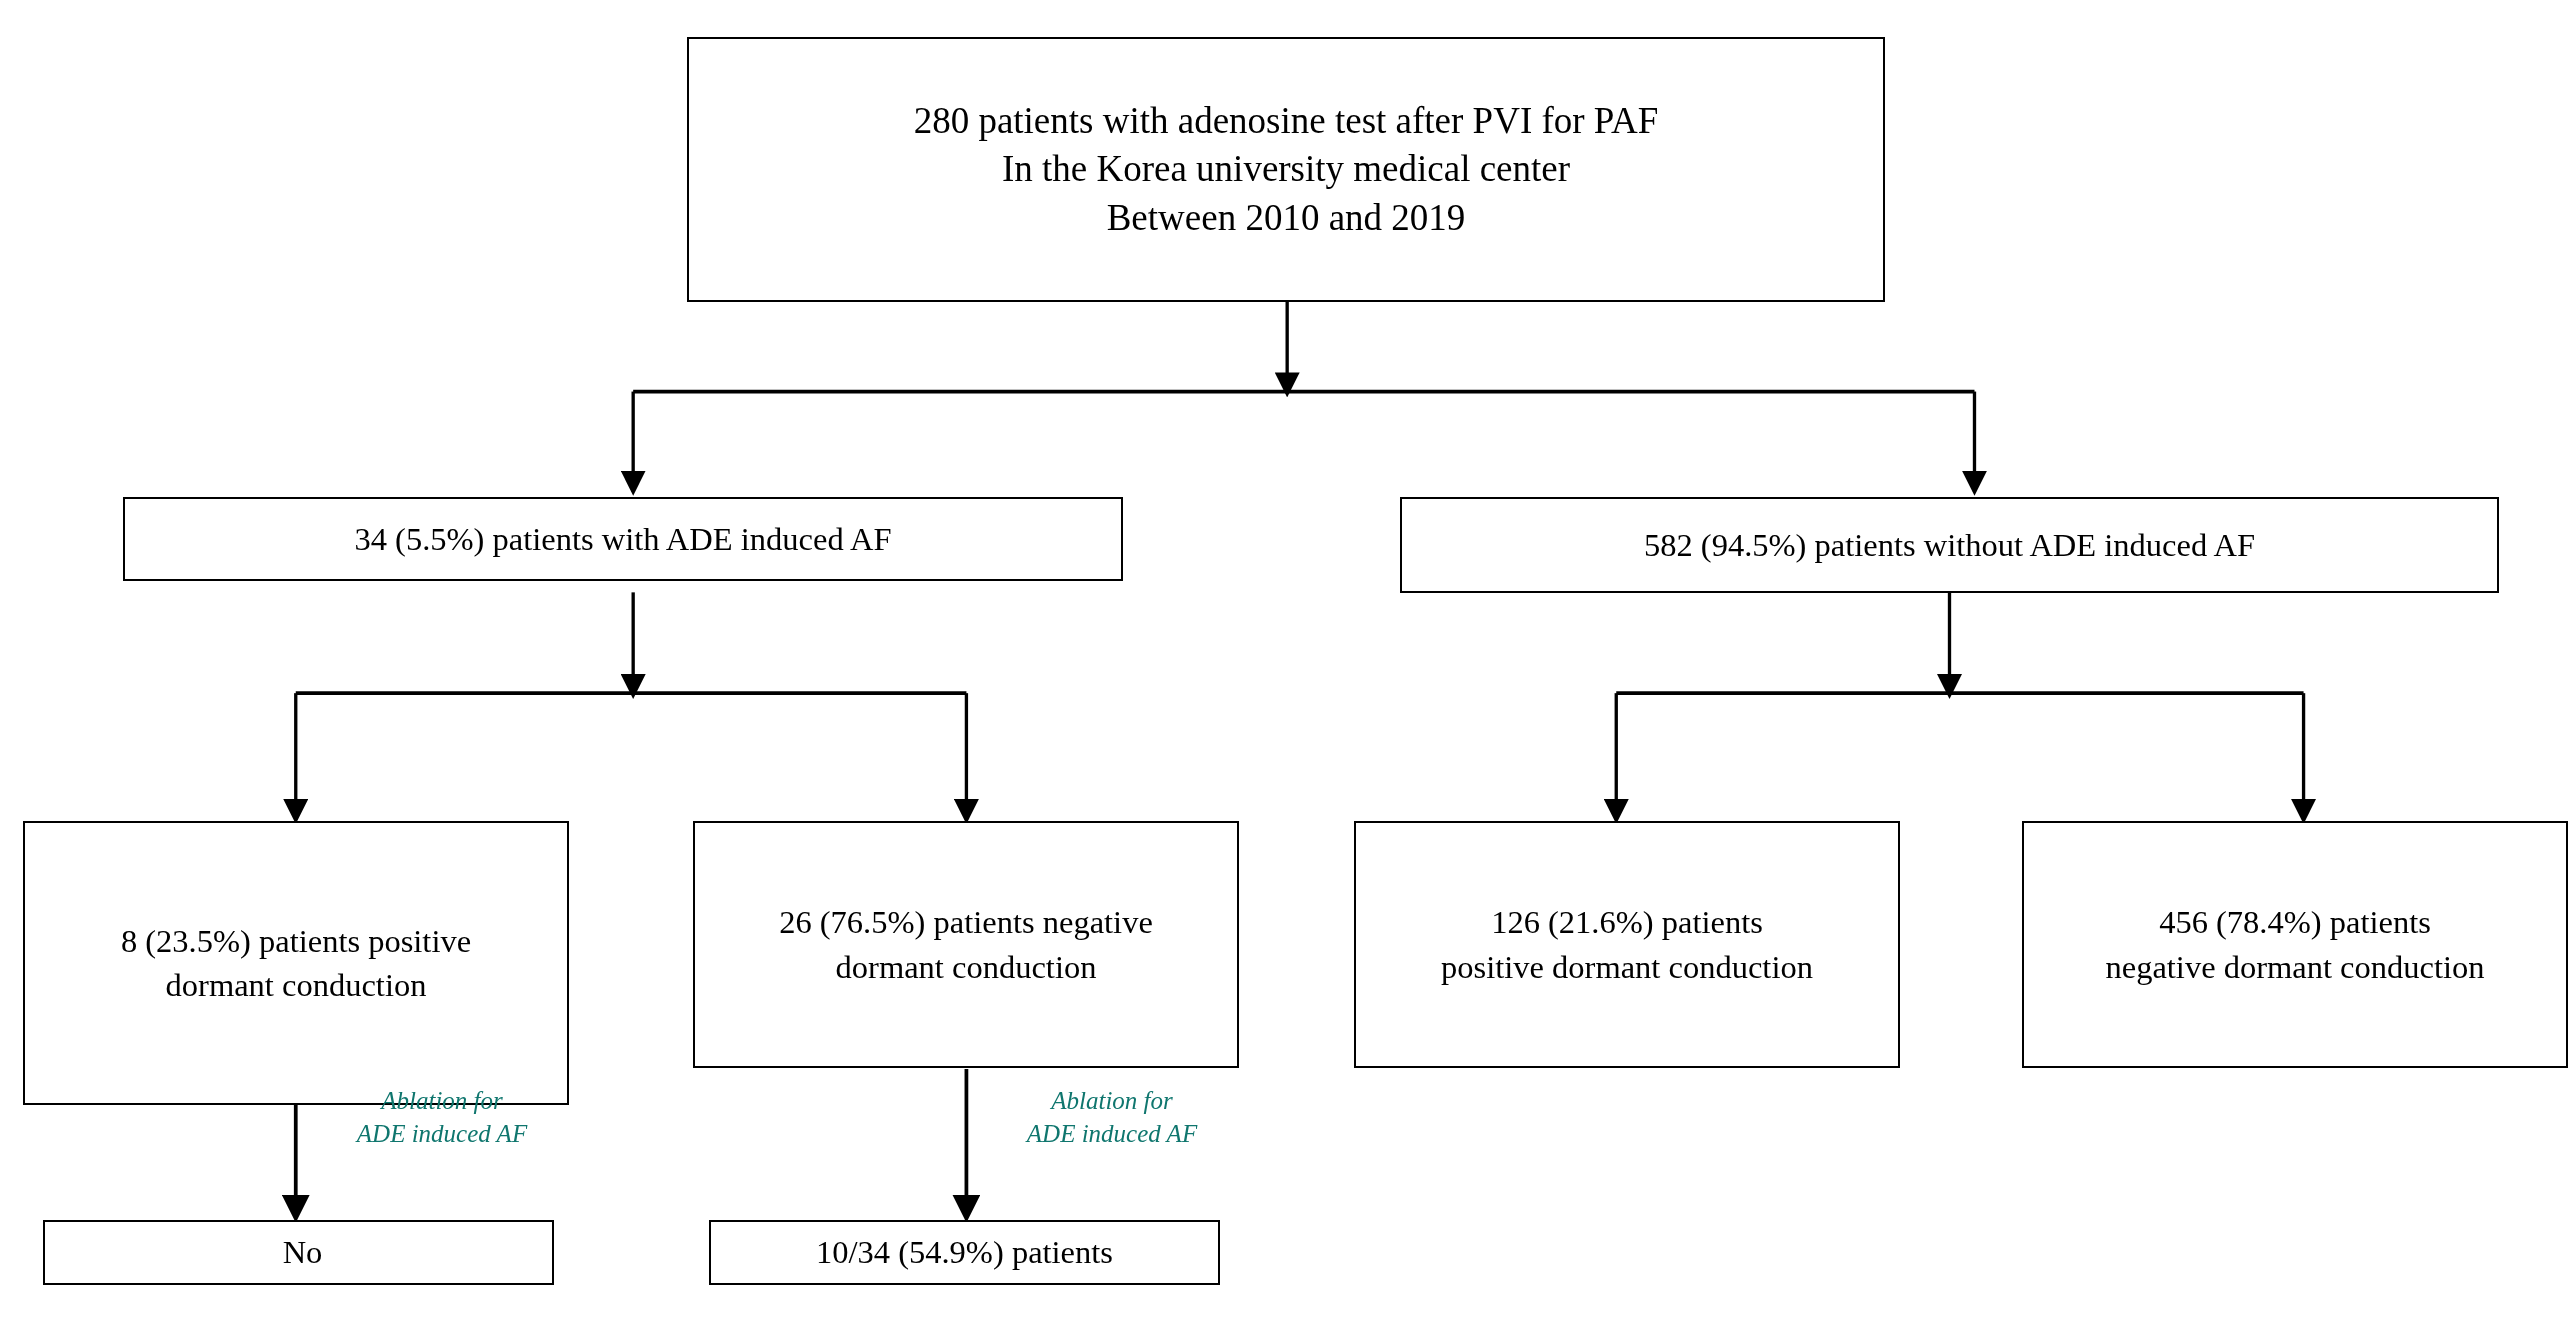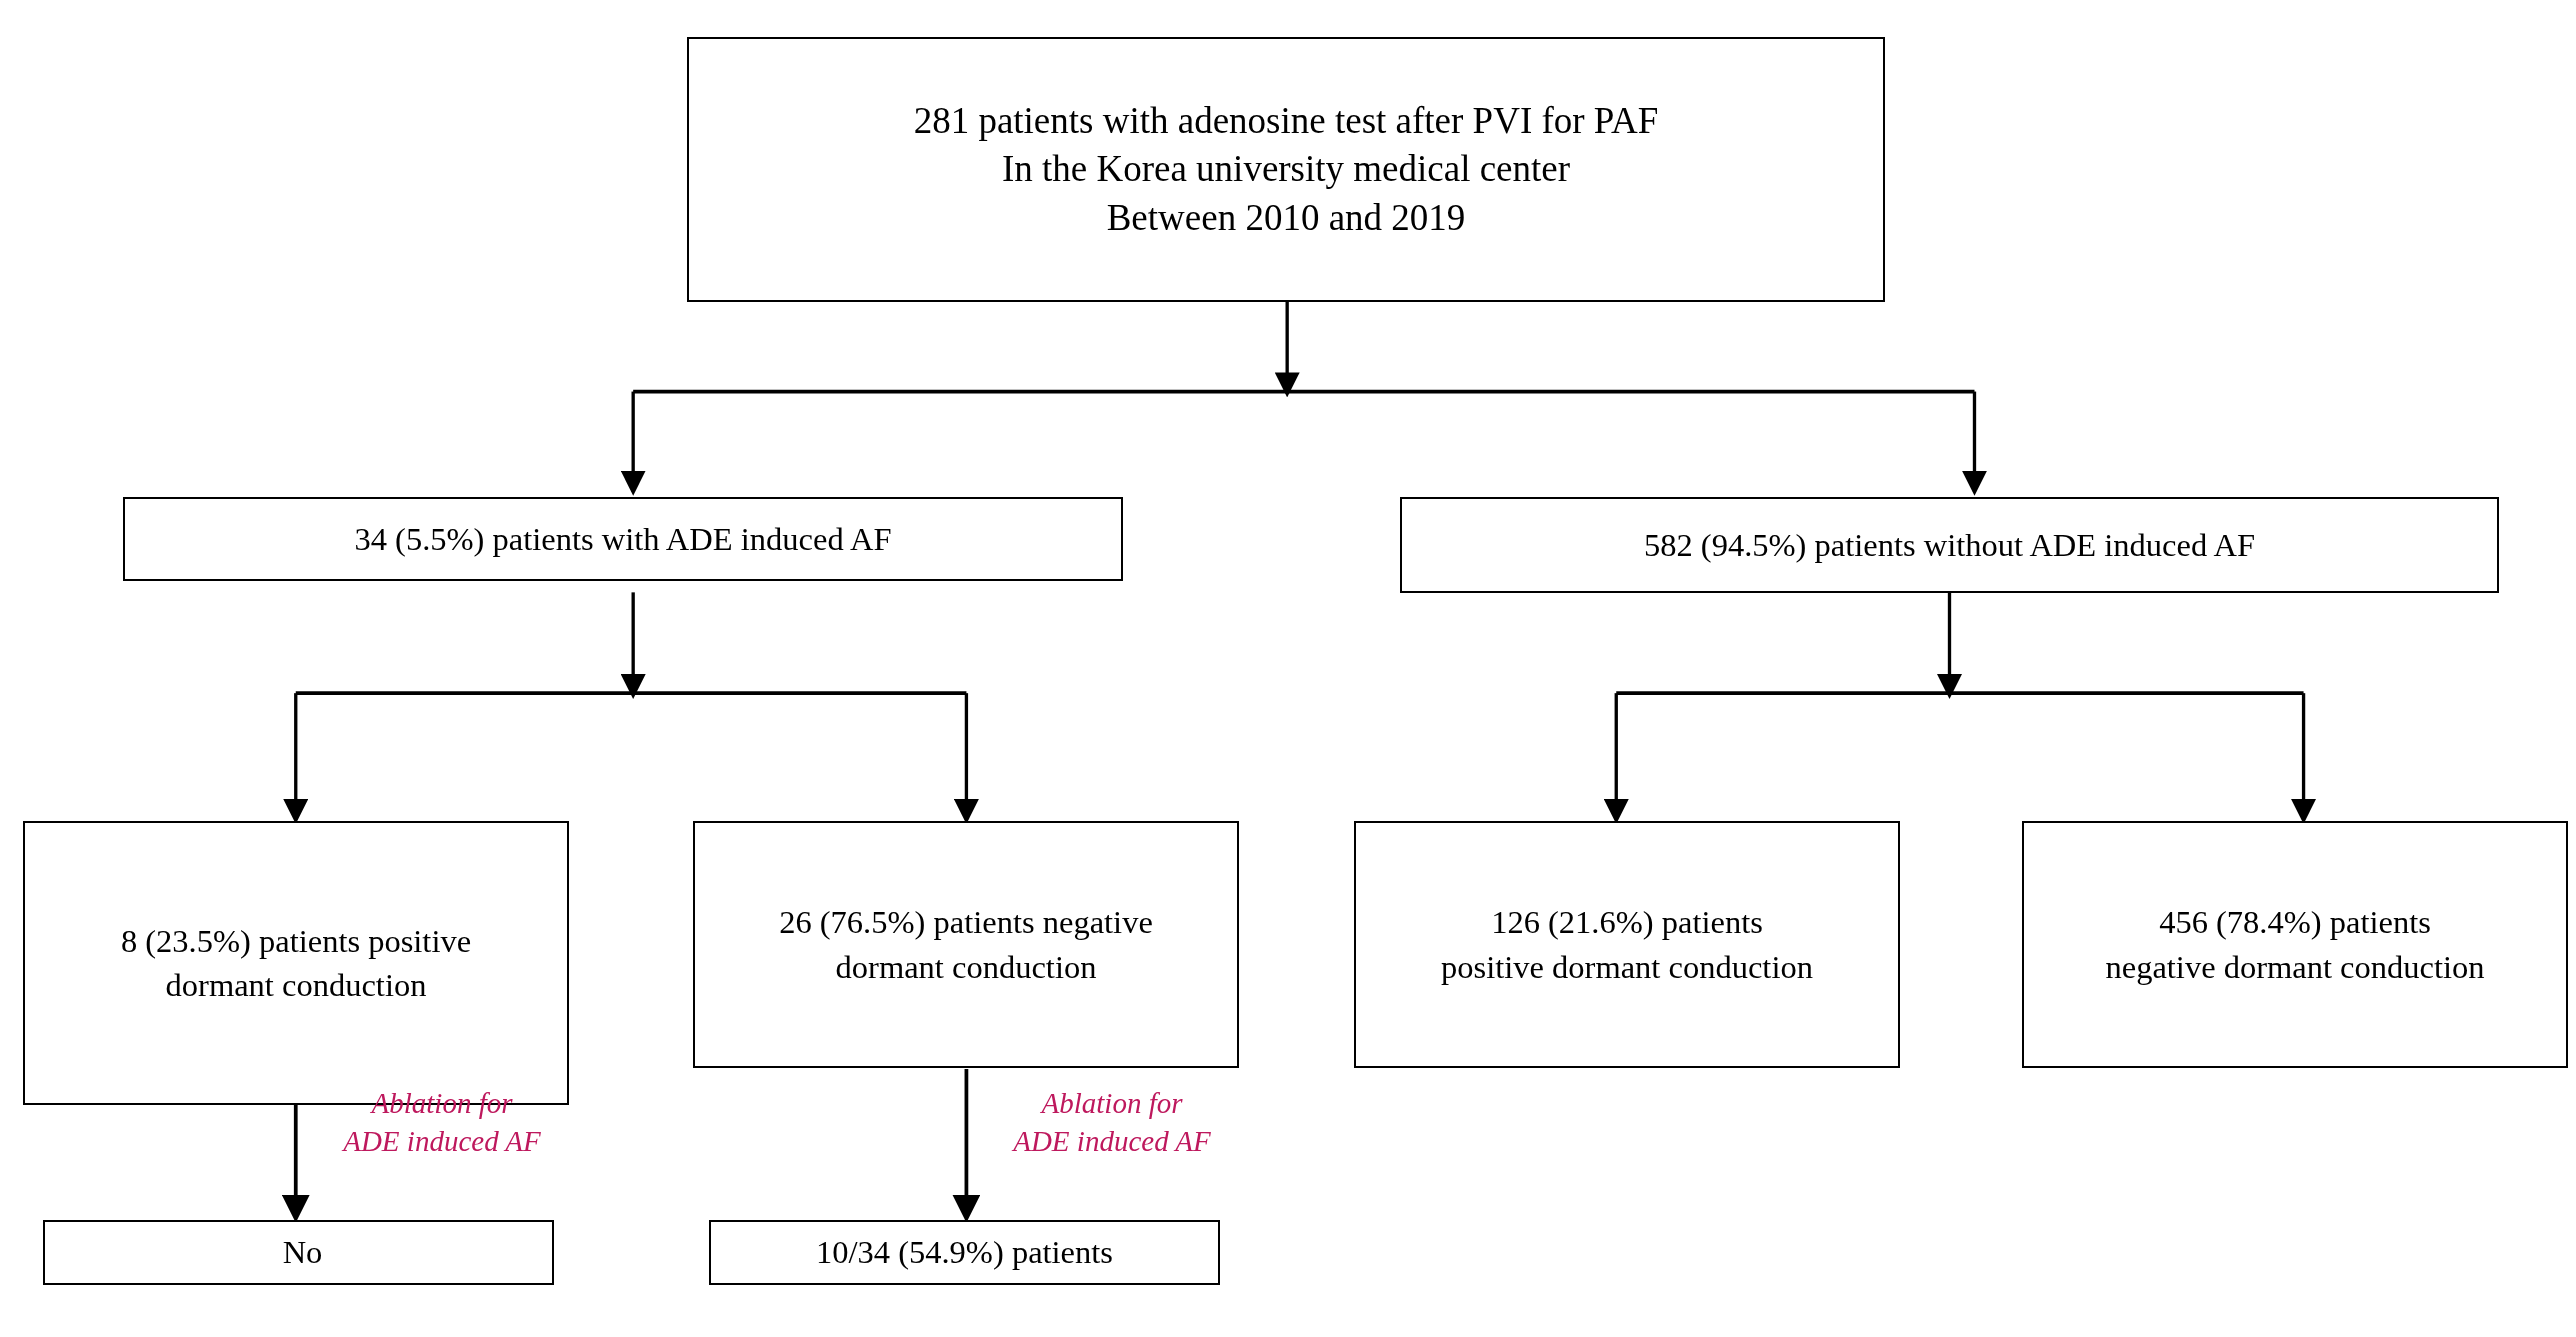--- a/index.html
+++ b/index.html
@@ -45,23 +45,23 @@
   }
   .t-root   { font-size: 37px; line-height: 1.30; }
   .t-level2 { font-size: 32.5px; line-height: 1.30; }
   .t-level3 { font-size: 32.5px; line-height: 1.36; }
   .t-term   { font-size: 32.5px; line-height: 1.30; }
 
   .edge-label {
     position: absolute;
     font-family: "Liberation Serif", "DejaVu Serif", serif;
     font-style: italic;
-    font-size: 29px;
+    font-size: 25px;
     line-height: 1.30;
-    color: #be185d;
+    color: #0f766e;
     text-align: center;
     white-space: pre-line;
   }
 </style>
 </head>
 <body>
 
 <div id="flowchart-root">
 
   <svg id="connector-layer" viewBox="0 0 3092 1606" width="2576" height="1338">
@@ -90,21 +90,21 @@
       <line x1="1940" y1="832" x2="2765" y2="832" stroke="#000000" stroke-width="4.5"></line>
       <line x1="1940" y1="832" x2="1940" y2="984" stroke="#000000" stroke-width="4" marker-end="url(#arrowhead)"></line>
       <line x1="2765" y1="832" x2="2765" y2="984" stroke="#000000" stroke-width="4" marker-end="url(#arrowhead)"></line>
     </g>
 
     <line x1="355" y1="1283" x2="355" y2="1462" stroke="#000000" stroke-width="4.5" marker-end="url(#arrowhead)"></line>
     <line x1="1160" y1="1283" x2="1160" y2="1462" stroke="#000000" stroke-width="4.5" marker-end="url(#arrowhead)"></line>
   </svg>
 
   <div class="node-box" style="left:687px; top:37px; width:1198px; height:265px;">
-    <span class="node-text t-root">281 patients with adenosine test after PVI for PAF
+    <span class="node-text t-root">280 patients with adenosine test after PVI for PAF
 In the Korea university medical center
 Between 2010 and 2019</span>
   </div>
 
   <div class="node-box" style="left:123px; top:497px; width:1000px; height:84px;">
     <span class="node-text t-level2">34 (5.5%) patients  with ADE induced AF</span>
   </div>
 
   <div class="node-box" style="left:1400px; top:497px; width:1099px; height:96px;">
     <span class="node-text t-level2">582 (94.5%) patients  without ADE induced AF</span>

